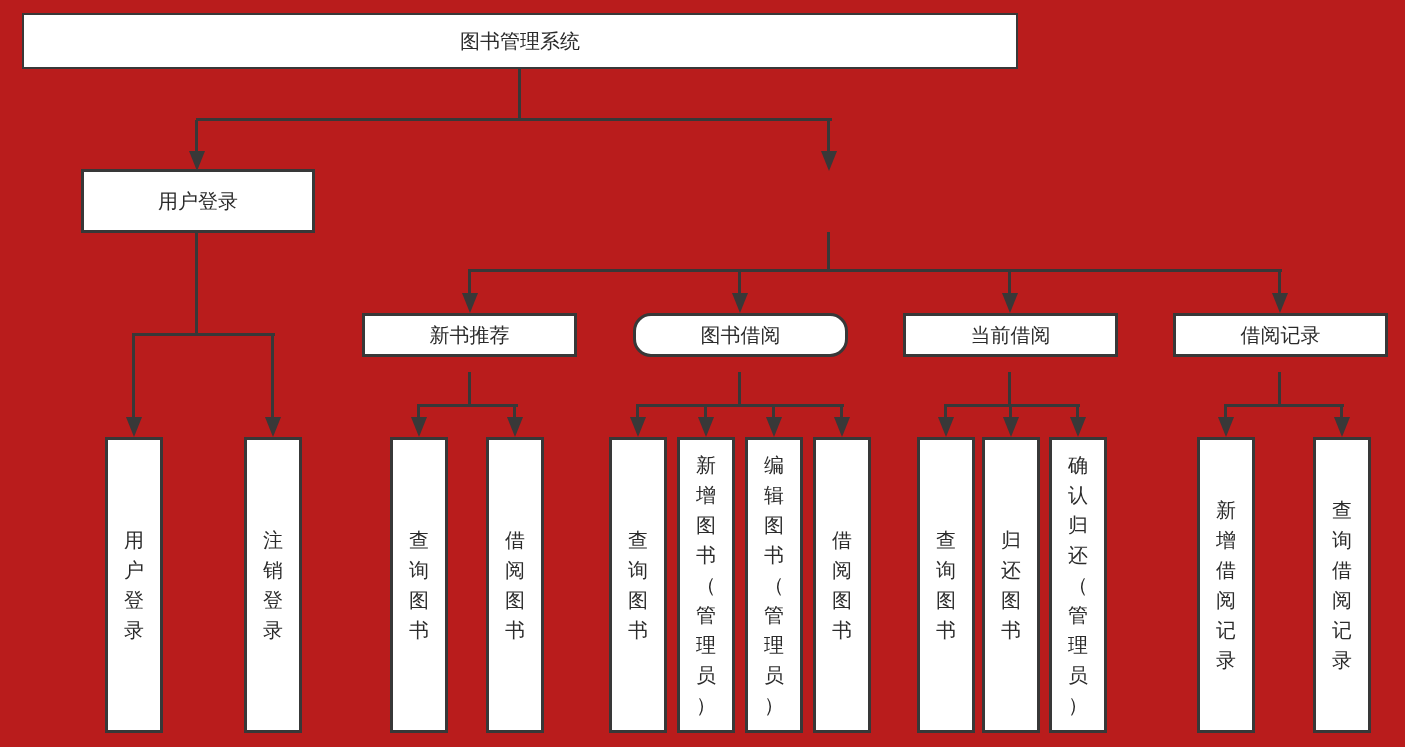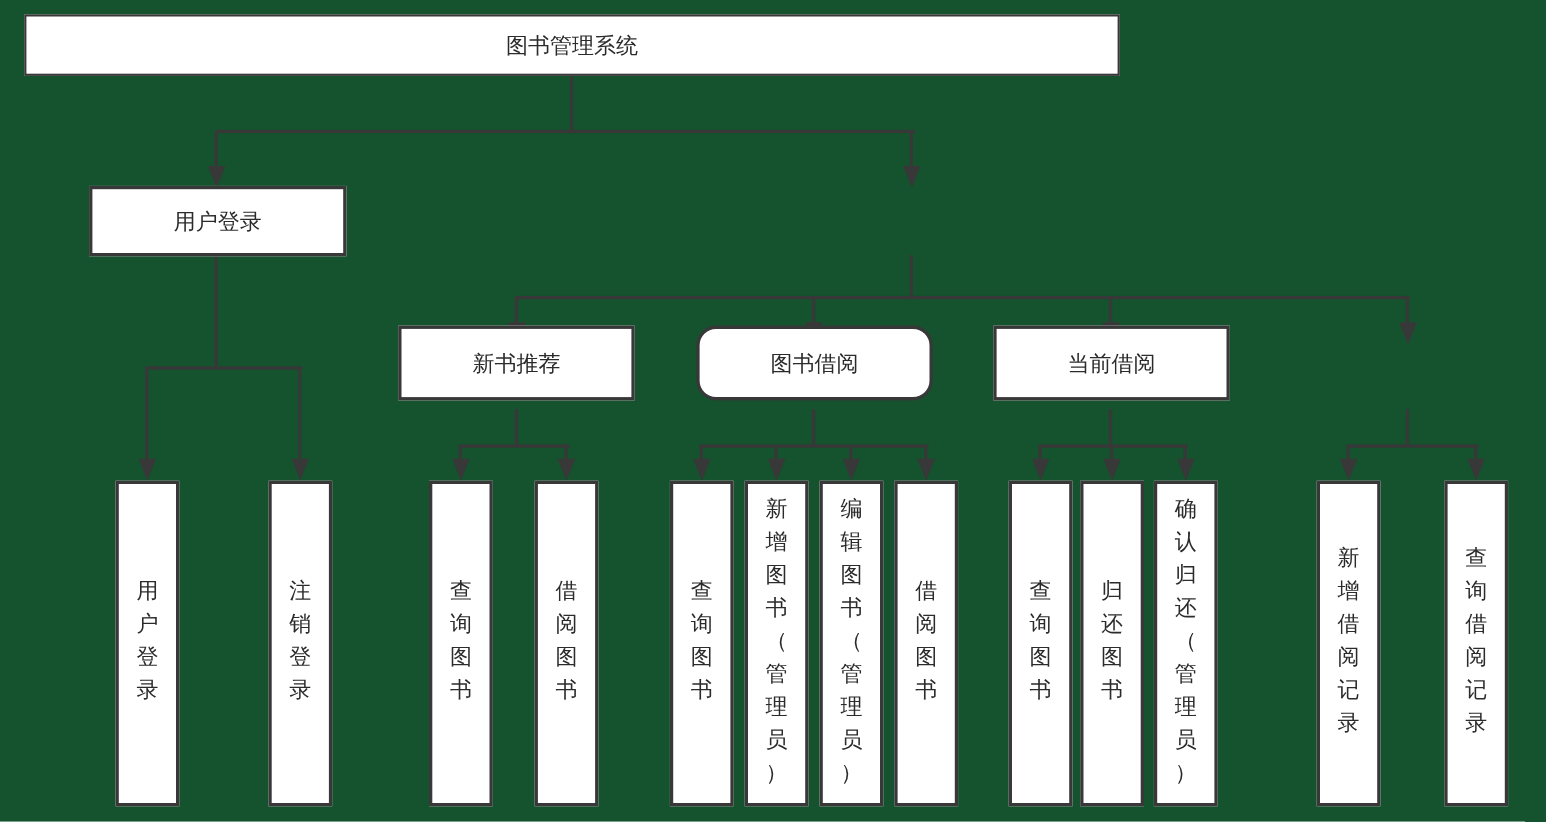--- a/index.html
+++ b/index.html
@@ -1,39 +1,39 @@
 <!DOCTYPE html>
 <html><head>
 <meta charset="utf-8">
 <style>
   html, body { margin: 0; padding: 0; background: #ffffff; }
   .canvas {
     position: relative;
     width: 1405px;
     height: 747px;
-    background: #14532d;
-    font-family: Liberation Mono, monospace;
+    background: #b91c1c;
+    font-family: Liberation Serif, serif;
     color: #2b2b2b;
     overflow: hidden;
   }
   .box {
     position: absolute;
     box-sizing: border-box;
     border: 3px solid #383838;
     background: #ffffff;
     display: flex;
     align-items: center;
     justify-content: center;
     text-align: center;
     font-size: 20px;
     color: #2b2b2b;
   }
   .root { border-width: 2px; font-size: 20px; }
   .l2 { top: 169px; width: 234px; height: 64px; align-items: center; }
-  .l3 { top: 296px; width: 215px; height: 68px; }
+  .l3 { top: 313px; width: 215px; height: 44px; }
   .leaf { top: 437px; width: 58px; height: 296px; }
   .vtext { width: 100%; }
   .vchar { display: block; text-align: center; line-height: 30px; font-size: 20px; }
   .line { position: absolute; background: #383838; }
   .vline { width: 3px; }
   .hline { height: 3px; }
   .arrow {
     position: absolute;
     width: 0; height: 0;
     border-left: 8px solid transparent;
@@ -123,20 +123,23 @@
 
   <div class="box l3" style="left:362px;">
     <span>新书推荐</span>
   </div>
   <div class="box l3" style="left:633px;border-radius:18px;">
     <span>图书借阅</span>
   </div>
   <div class="box l3" style="left:903px;">
     <span>当前借阅</span>
   </div>
+  <div class="box l3" style="left:1173px;">
+    <span>借阅记录</span>
+  </div>
 
   <div class="box leaf" style="left:105px;">
     <div class="vtext">
         <span class="vchar">用</span>
         <span class="vchar">户</span>
         <span class="vchar">登</span>
         <span class="vchar">录</span>
       </div>
   </div>
   <div class="box leaf" style="left:244px;">

